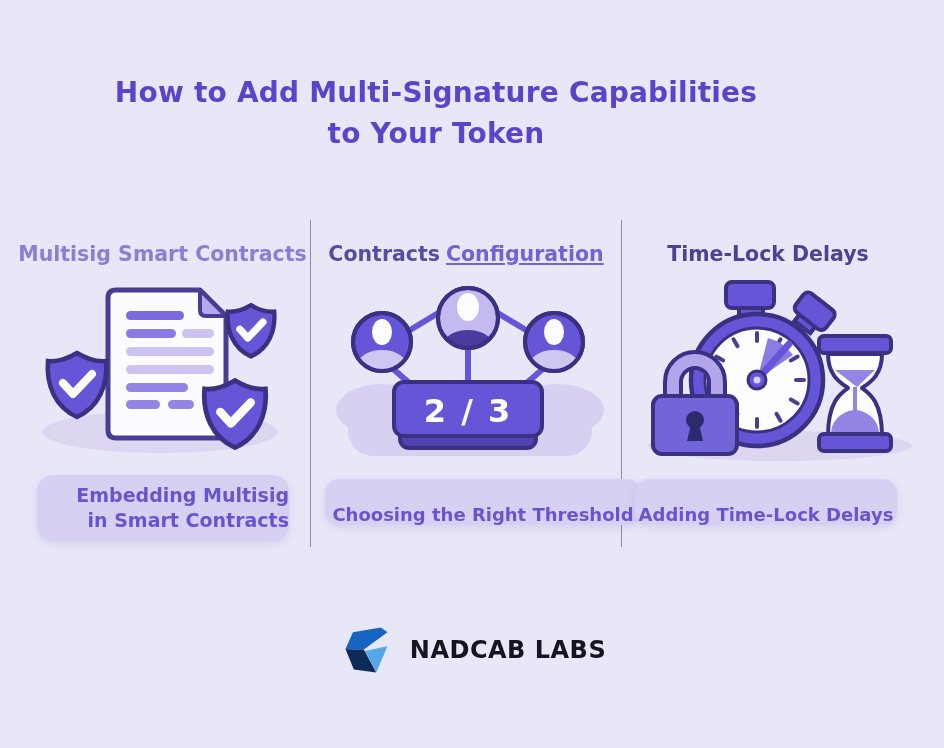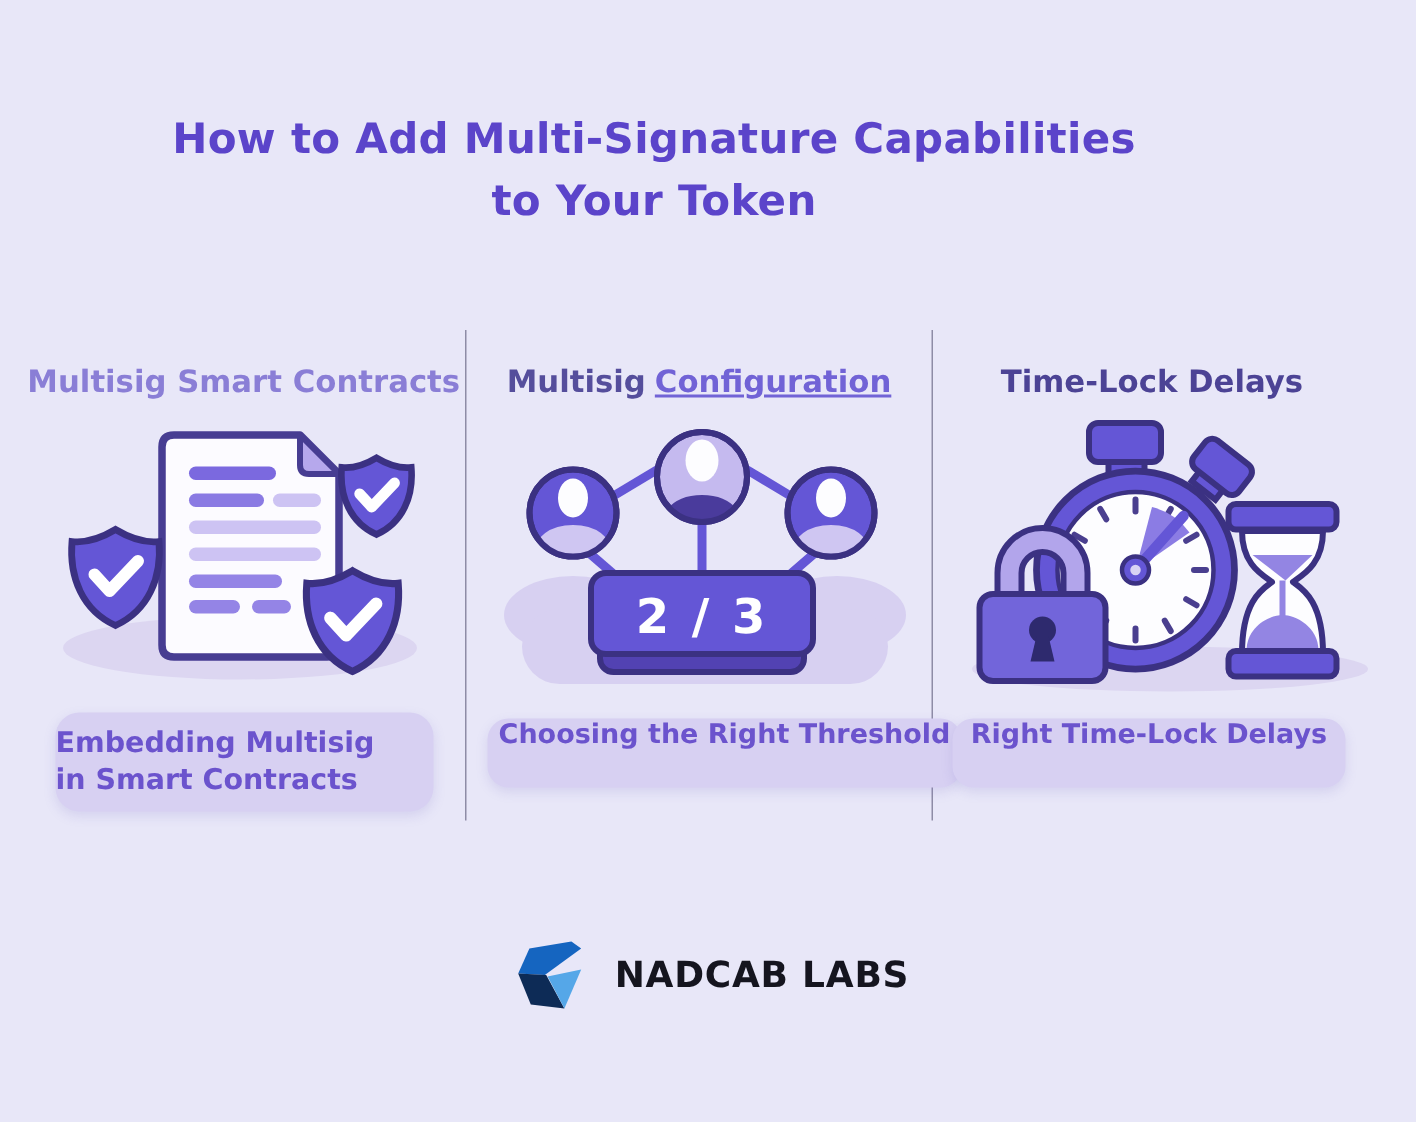--- a/index.html
+++ b/index.html
@@ -19,21 +19,21 @@
   .divider{position:absolute;top:220px;width:1px;height:327px;background:#8e8ca6;}
   .divider.d1{left:310px;}
   .divider.d2{left:621px;}
 
   .icon-wrap{position:absolute;}
   .icon1{left:30px;top:270px;}
   .icon2{left:330px;top:270px;}
   .icon3{left:640px;top:268px;}
 
   .pill{position:absolute;background:#d7d0f2;color:#6b53cd;font-weight:700;
-        display:flex;align-items:flex-start;justify-content:center;text-align:center;
+        display:flex;align-items:flex-end;justify-content:center;text-align:center;
         box-shadow:0 3px 8px rgba(120,110,200,0.18);}
   .pill.p1{left:37px;top:475px;width:252px;height:66px;border-radius:16px;font-size:19px;line-height:25px;flex-direction:column;}
   .pill.p2{left:325px;top:479px;width:316px;height:46px;border-radius:14px;font-size:18px;}
   .pill.p3{left:635px;top:479px;width:262px;height:46px;border-radius:14px;font-size:18px;}
 
   .footer{position:absolute;top:618px;left:0;width:944px;height:64px;
           display:flex;align-items:center;justify-content:center;gap:16px;}
   .brand-text{font-size:24px;font-weight:800;color:#15151f;letter-spacing:0.5px;}
 
   svg text{font-family:"DejaVu Sans","Liberation Sans",sans-serif;}
@@ -42,21 +42,21 @@
 <body>
 
 <div class="canvas">
 
   <div class="title">
     <div>How to Add Multi-Signature Capabilities</div>
     <div>to Your Token</div>
   </div>
 
   <div class="col-header c1">Multisig Smart Contracts</div>
-  <div class="col-header c2"><span class="w1">Multisig</span><span class="w2">Configuration</span></div>
+  <div class="col-header c2"><span class="w1">Contracts</span><span class="w2">Configuration</span></div>
   <div class="col-header c3">Time-Lock Delays</div>
 
   <div class="divider d1"></div>
   <div class="divider d2"></div>
 
   <div class="icon-wrap icon1">
     <svg viewBox="0 0 260 190" width="260" height="190">
       <defs>
         <path id="shield" d="M0,-31 C10,-25 20,-22 29,-23 C31,1 22,23 0,33 C-22,23 -31,1 -29,-23 C-20,-22 -10,-25 0,-31 Z"></path>
       </defs>
@@ -192,21 +192,21 @@
         <path d="M51,156 L59,156 L63,173 L47,173 Z" fill="#2e2a6e"></path>
       </g>
     </svg>
   </div>
 
   <div class="pill p1">
     <div>Embedding Multisig</div>
     <div>in Smart Contracts</div>
   </div>
   <div class="pill p2">Choosing the Right Threshold</div>
-  <div class="pill p3">Right Time-Lock Delays</div>
+  <div class="pill p3">Adding Time-Lock Delays</div>
 
   <div class="footer">
     <svg viewBox="0 0 60 60" width="56" height="58">
       <polygon points="16,11 46,6 53,11 27,30 8,29" fill="#1565c0"></polygon>
       <polygon points="8,29 28,30 41,54 17,51" fill="#0d2b56"></polygon>
       <polygon points="29,31 53,26 41,54" fill="#55a7e8"></polygon>
     </svg>
     <div class="brand-text">NADCAB LABS</div>
   </div>
 

